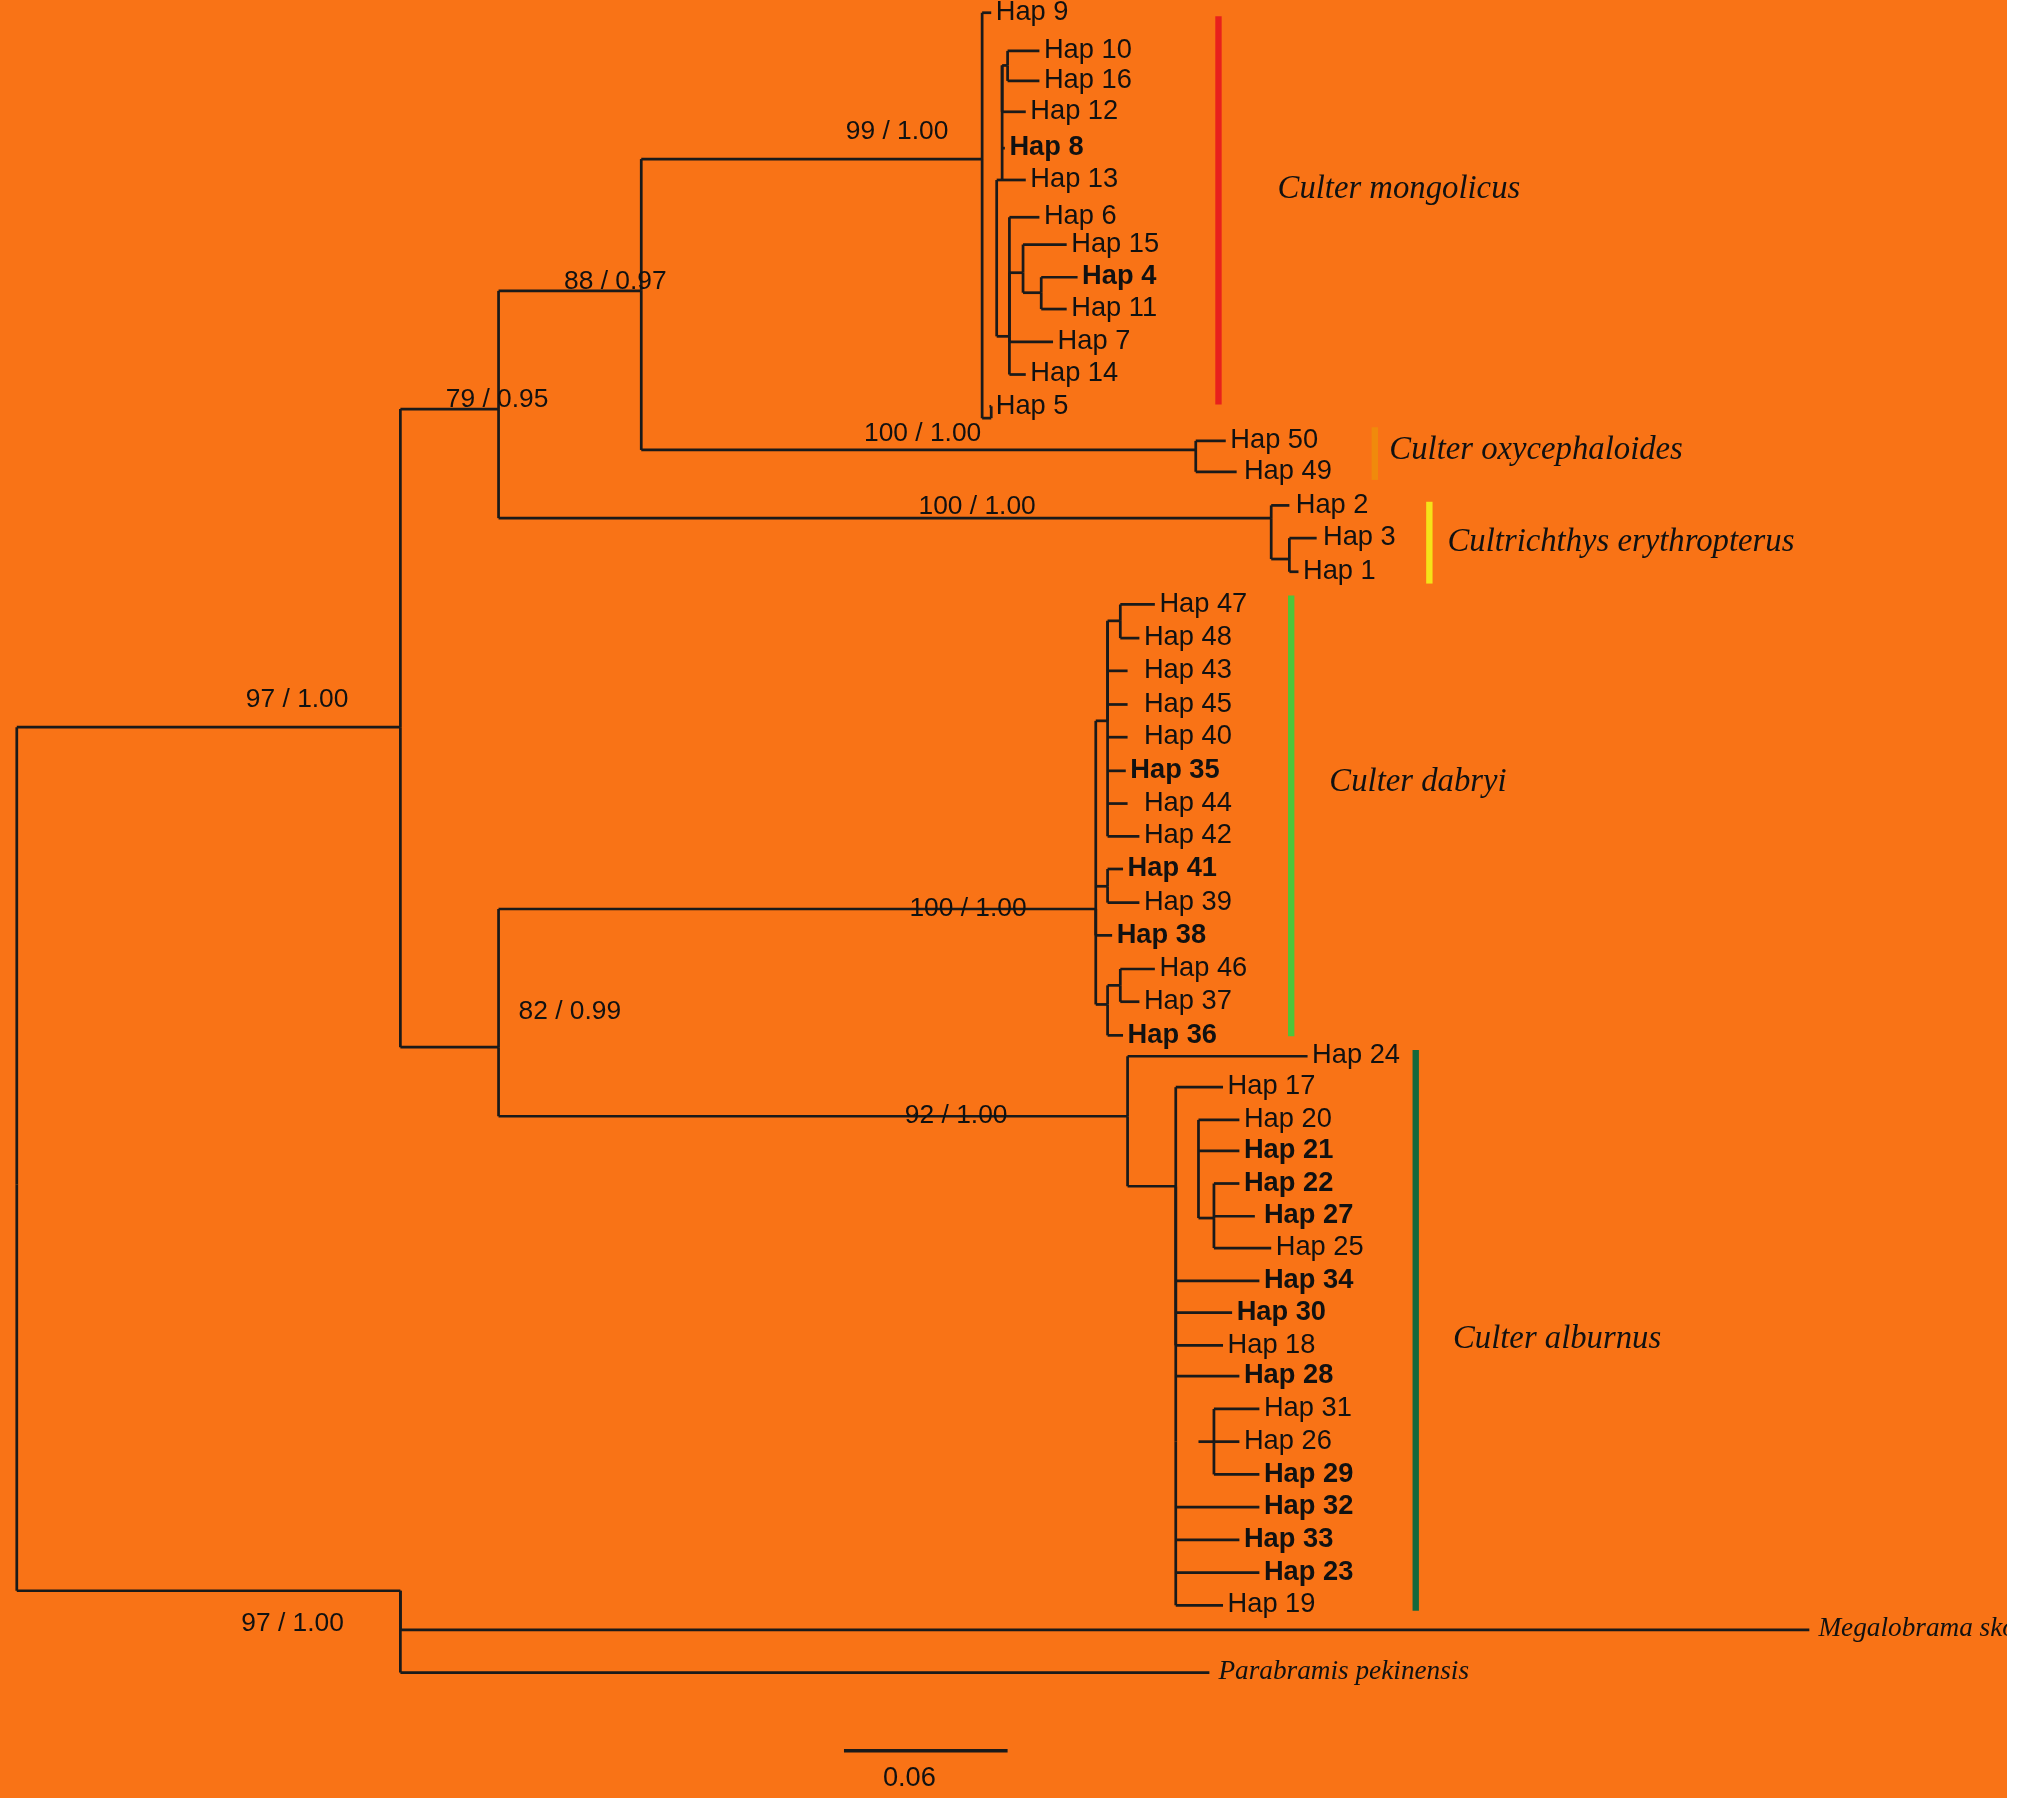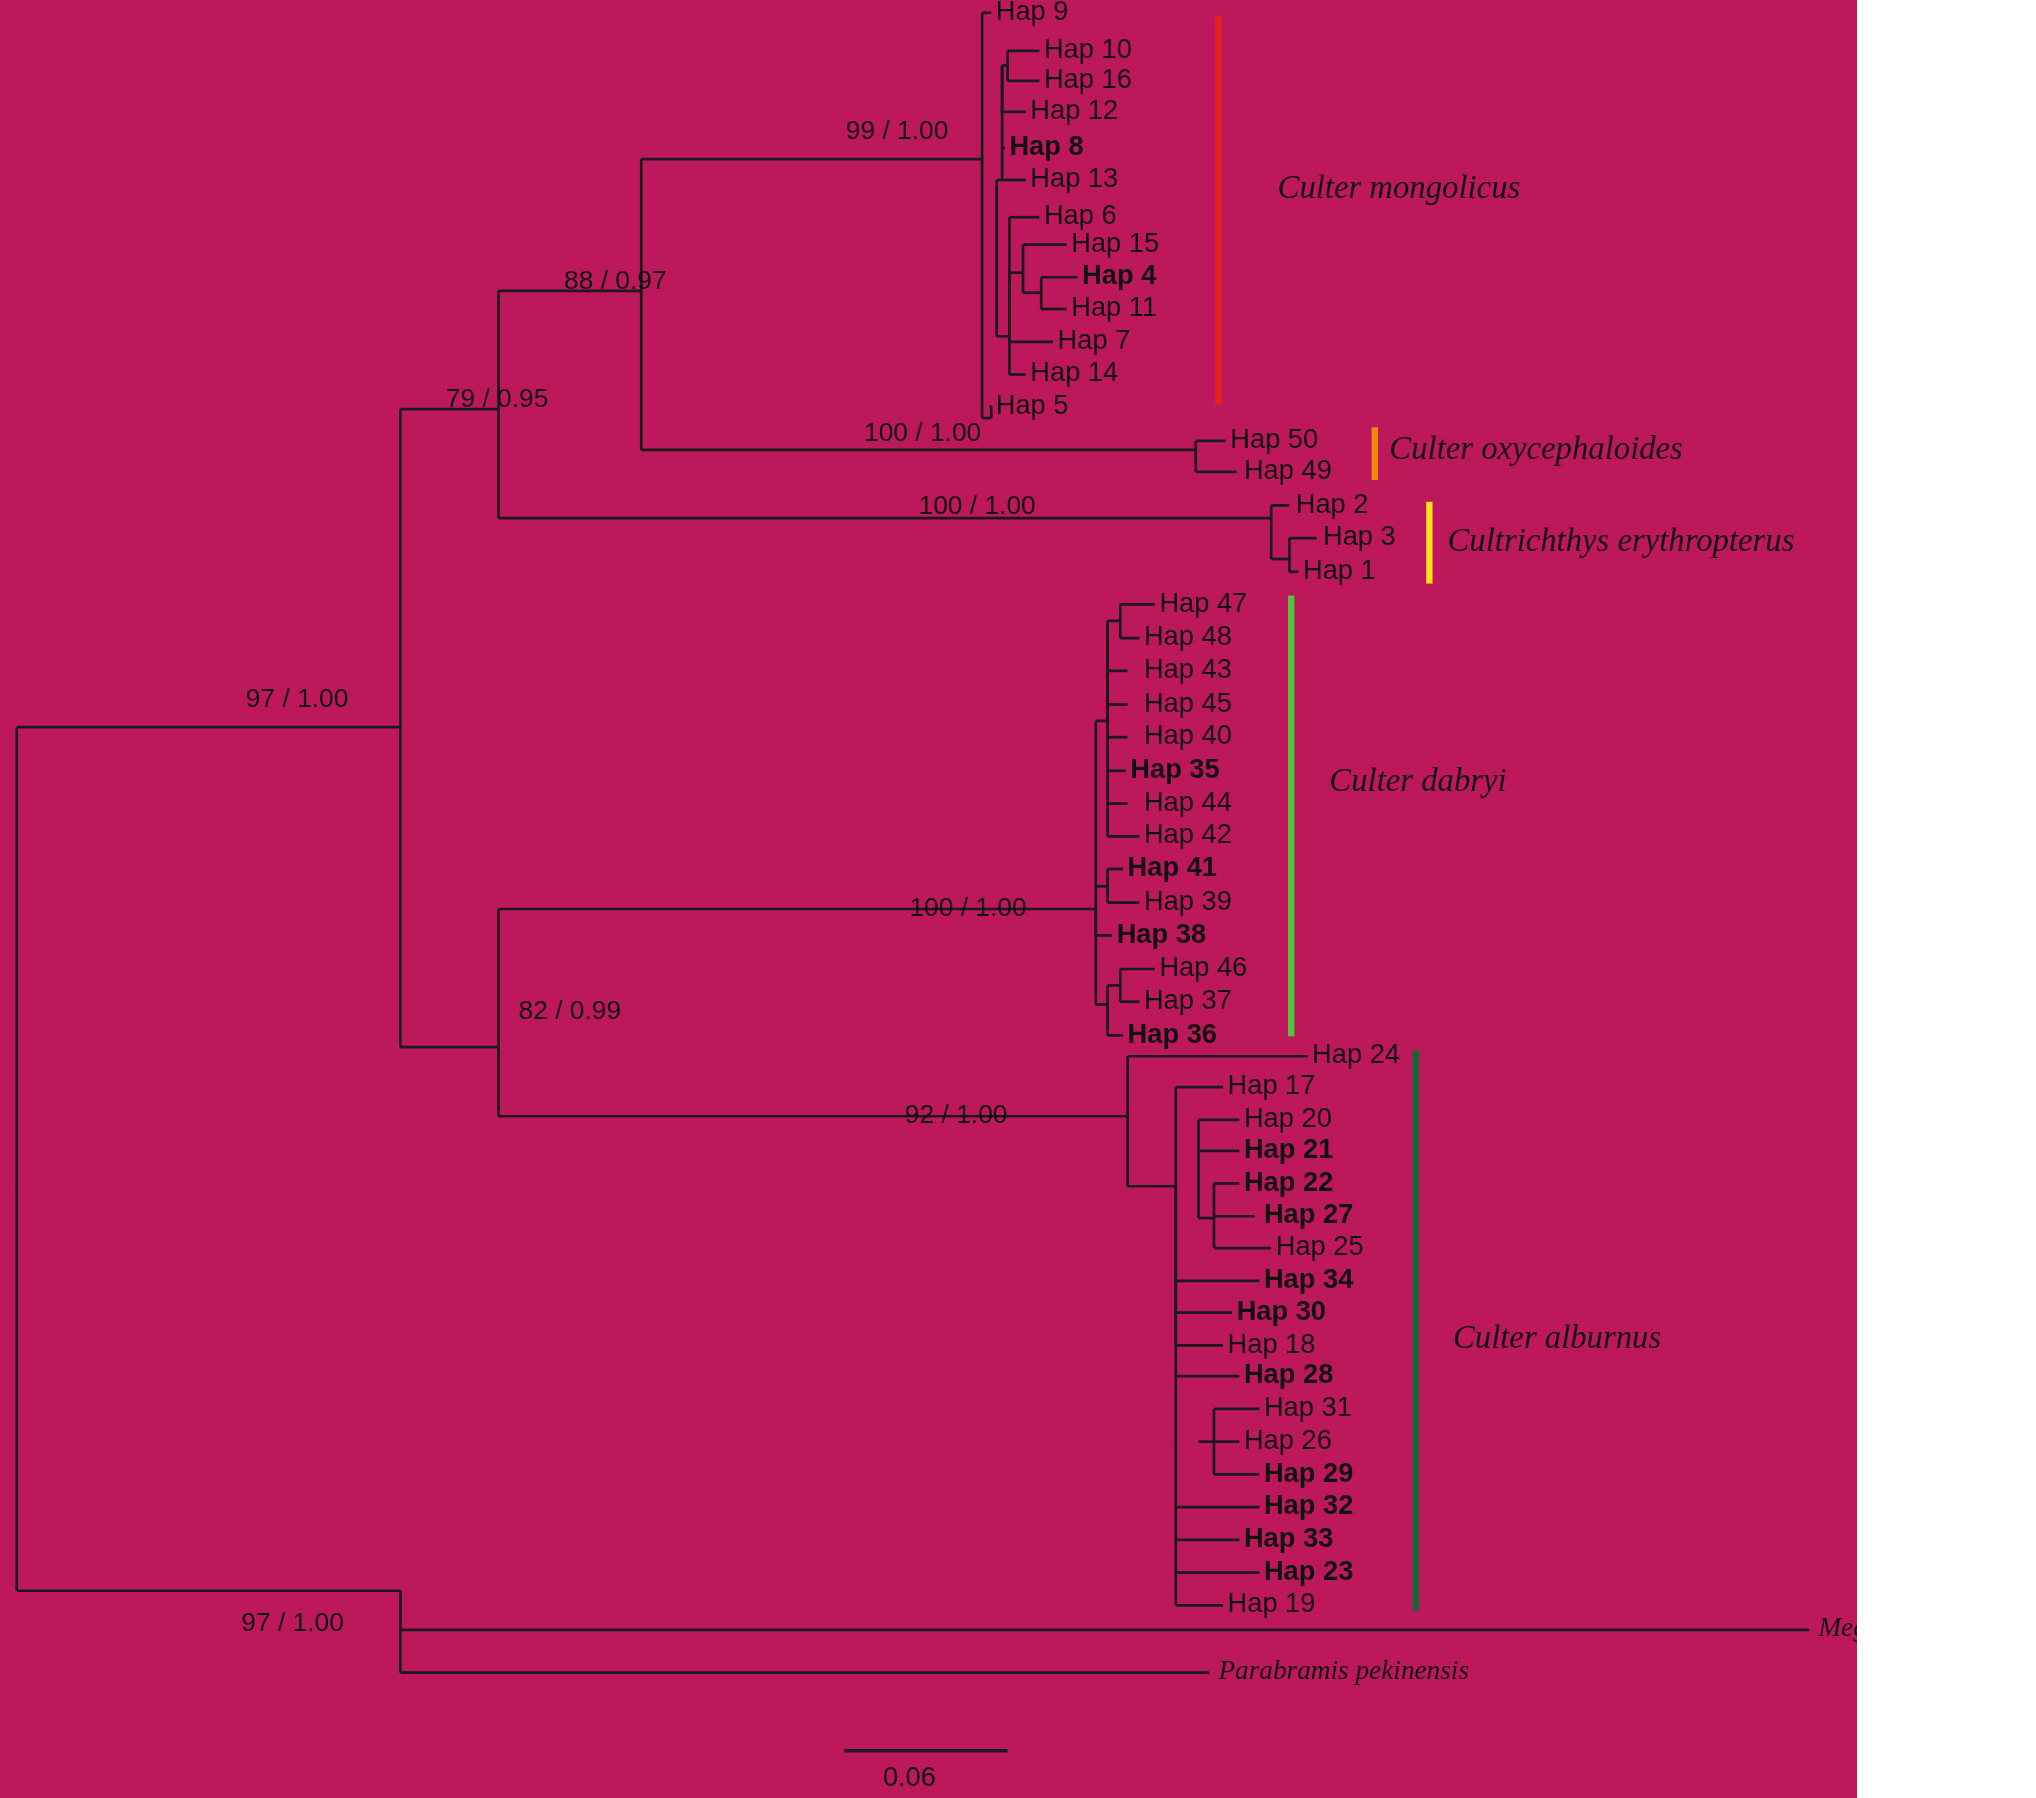--- a/index.html
+++ b/index.html
@@ -1,18 +1,18 @@
 <!DOCTYPE html>
 <html style="font-size:14.5px"><head>
 <meta charset="utf-8">
 <title>Phylogenetic Tree</title>
 <style>
   html,body{margin:0;padding:0;background:#ffffff;}
   body{font-family:"Liberation Sans",sans-serif;}
-  #stage{position:relative;width:1857px;height:1798px;background:#be185d;overflow:hidden;}
+  #stage{position:relative;width:2007px;height:1798px;background:#f97316;overflow:hidden;}
   svg#tree{position:absolute;left:0;top:0;width:2037px;height:1798px;}
   .tiplabel{font-family:"Liberation Sans",sans-serif;font-size:30px;fill:#111;dominant-baseline:middle;}
   .tiplabel.bold{font-weight:bold;}
   .support{font-family:"Liberation Sans",sans-serif;font-size:29px;fill:#111;dominant-baseline:middle;}
   .species{font-family:"Liberation Serif",serif;font-style:italic;font-size:36px;fill:#111;dominant-baseline:middle;}
   .outgroup{font-family:"Liberation Serif",serif;font-style:italic;font-size:30px;fill:#111;dominant-baseline:middle;}
   .scaletext{font-family:"Liberation Sans",sans-serif;font-size:30px;fill:#111;dominant-baseline:middle;text-anchor:middle;}
   .branch{stroke:#1a1a1a;stroke-width:3;fill:none;stroke-linecap:butt;}
   .cladebar{stroke-width:7;stroke-linecap:butt;}
   .scalebar{stroke:#1a1a1a;stroke-width:4;}

